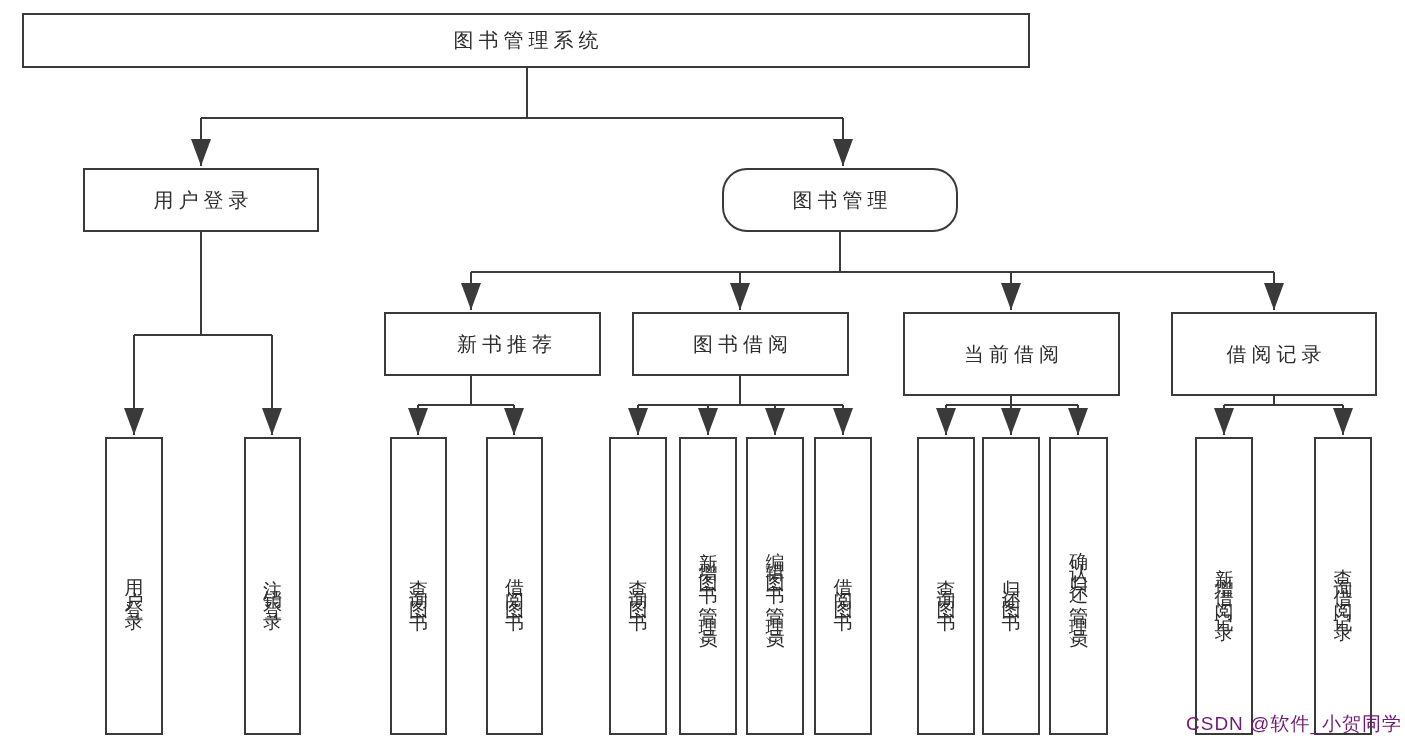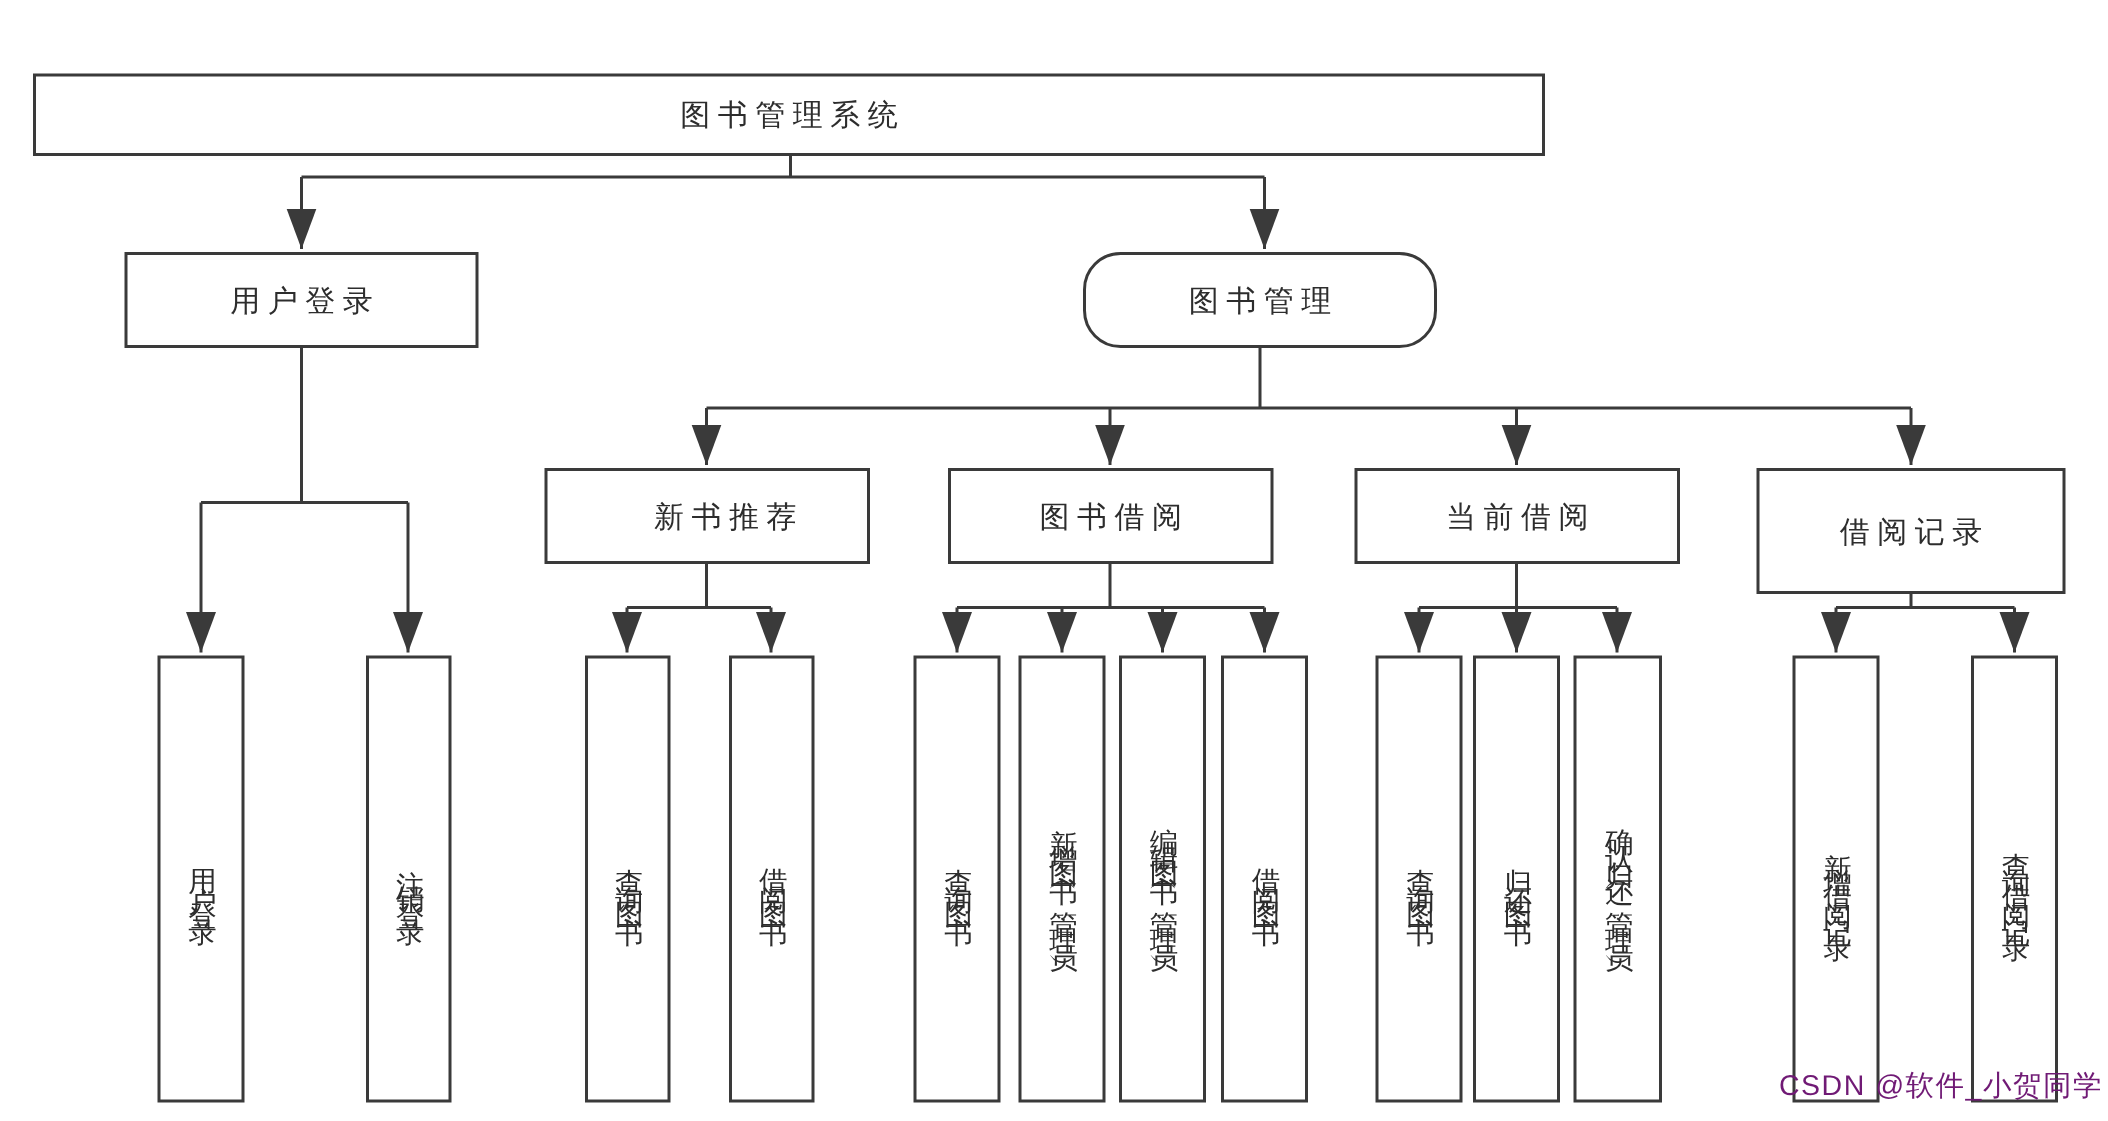--- a/index.html
+++ b/index.html
@@ -75,38 +75,38 @@
       <path d="M1078,405 V435" marker-end="url(#arr)"></path>
     </g>
 
     <g stroke="#3a3a3a" stroke-width="2" fill="none">
       <path d="M1274,376 V405 M1224,405 H1343"></path>
       <path d="M1224,405 V435" marker-end="url(#arr)"></path>
       <path d="M1343,405 V435" marker-end="url(#arr)"></path>
     </g>
   </svg>
 
-  <div class="node" style="left:22px;top:13px;width:1008px;height:55px;margin-top:36px;">
+  <div class="node" style="left:22px;top:13px;width:1008px;height:55px;">
     <span class="hlabel">图书管理系统</span>
   </div>
 
   <div class="node" style="left:83px;top:168px;width:236px;height:64px;">
     <span class="hlabel">用户登录</span>
   </div>
   <div class="node" style="left:722px;top:168px;width:236px;height:64px;border-radius:25px;">
     <span class="hlabel">图书管理</span>
   </div>
 
-  <div class="node" style="left:363px;top:312px;width:217px;height:64px;padding-left:24px;">
+  <div class="node" style="left:384px;top:312px;width:217px;height:64px;padding-left:24px;">
     <span class="hlabel">新书推荐</span>
   </div>
   <div class="node" style="left:632px;top:312px;width:217px;height:64px;">
     <span class="hlabel">图书借阅</span>
   </div>
-  <div class="node" style="left:903px;top:312px;width:217px;height:64px;text-align:right;">
+  <div class="node" style="left:903px;top:312px;width:217px;height:84px;text-align:right;">
     <span class="hlabel">当前借阅</span>
   </div>
   <div class="node" style="left:1171px;top:312px;width:206px;height:84px;">
     <span class="hlabel">借阅记录</span>
   </div>
 
   <div class="node vnode" style="left:105px;top:437px;width:58px;height:298px;">
     <span class="vlabel">用户登录</span>
   </div>
   <div class="node vnode" style="left:244px;top:437px;width:57px;height:298px;">

